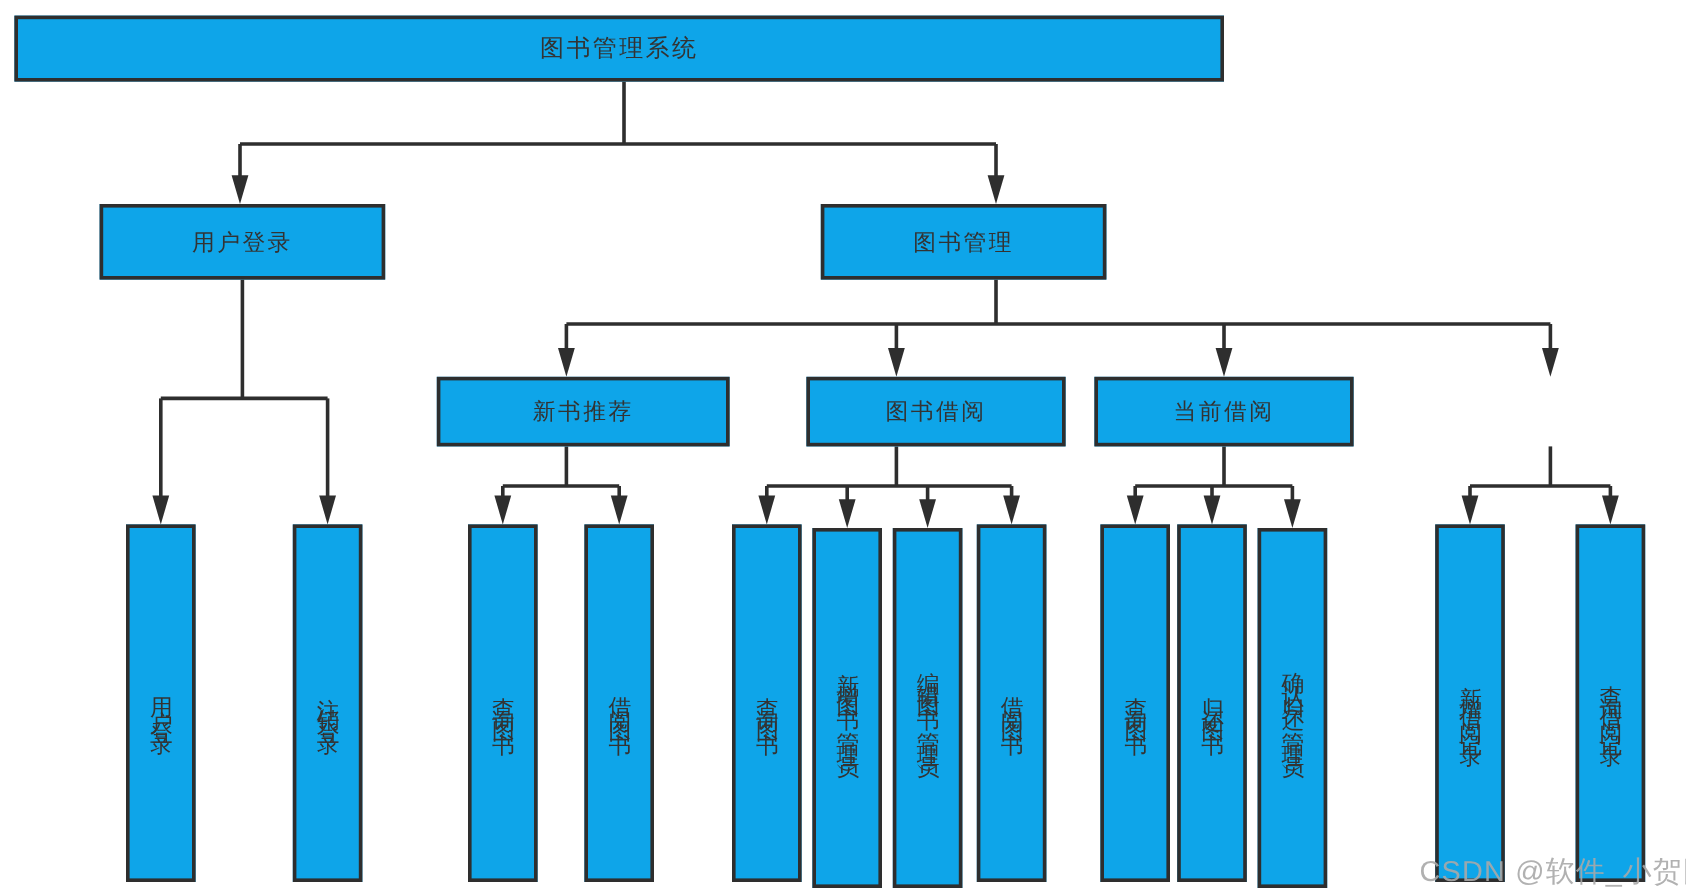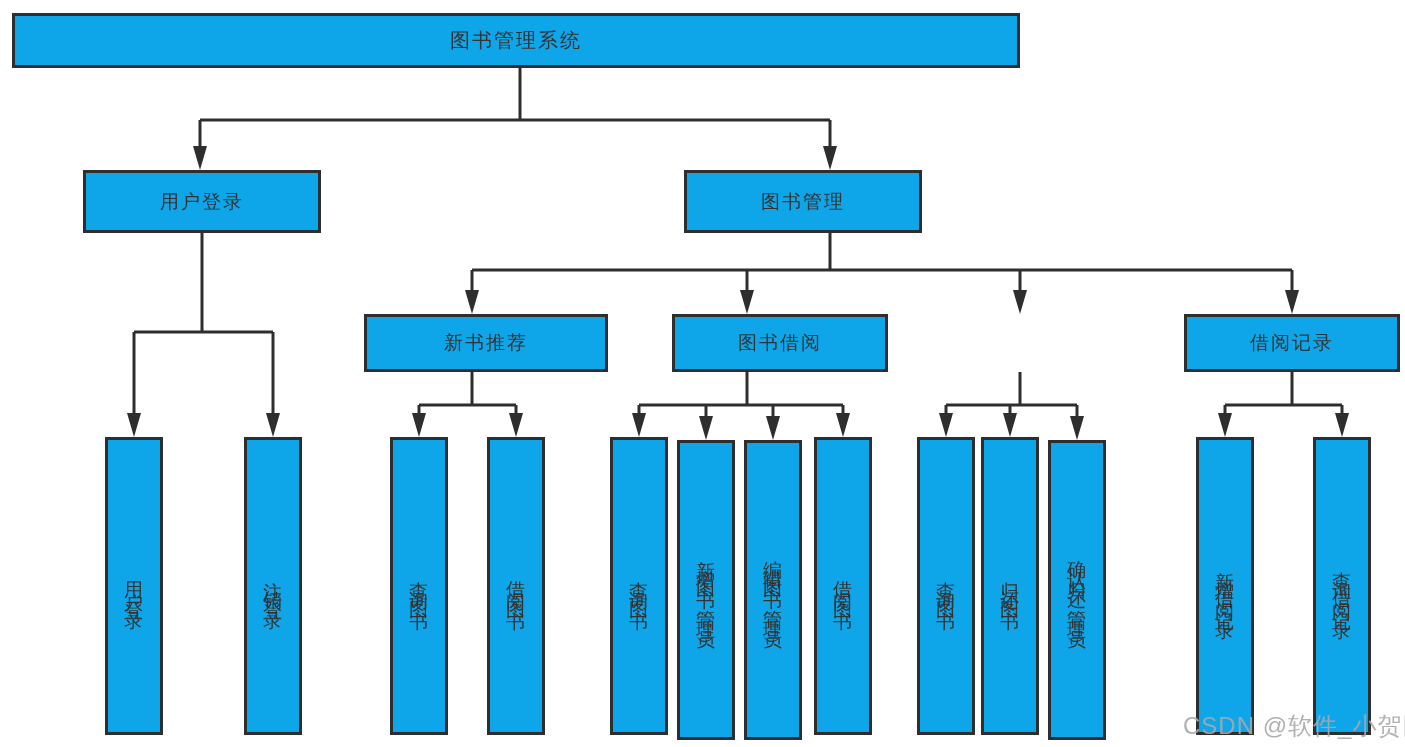--- a/index.html
+++ b/index.html
@@ -127,21 +127,21 @@
     </g>
   </svg>
 
   <div class="box root" style="left:12px; top:13px; width:1008px; height:55px;">图书管理系统</div>
 
   <div class="box" style="left:83px; top:170px; width:238px; height:63px;">用户登录</div>
   <div class="box" style="left:684px; top:170px; width:238px; height:63px;">图书管理</div>
 
   <div class="box" style="left:364px; top:314px; width:244px; height:58px;">新书推荐</div>
   <div class="box" style="left:639px; top:314px; width:216px; height:58px;margin-left:33px;">图书借阅</div>
-  <div class="box" style="left:1184px; top:314px; width:216px; height:58px;">借阅记录</div>
+  <div class="box" style="left:912px; top:314px; width:216px; height:58px;">当前借阅</div>
 
   <div class="box vbox" style="left:105px; top:437px; width:58px; height:298px;">用户登录</div>
   <div class="box vbox" style="left:244px; top:437px; width:58px; height:298px;">注销登录</div>
 
   <div class="box vbox" style="left:390px; top:437px; width:58px; height:298px;">查询图书</div>
   <div class="box vbox" style="left:487px; top:437px; width:58px; height:298px;">借阅图书</div>
 
   <div class="box vbox" style="left:610px; top:437px; width:58px; height:298px;">查询图书</div>
   <div class="box vbox" style="left:677px; top:440px; width:58px; height:300px;">新增图书（管理员）</div>
   <div class="box vbox" style="left:744px; top:440px; width:58px; height:300px;">编辑图书（管理员）</div>

